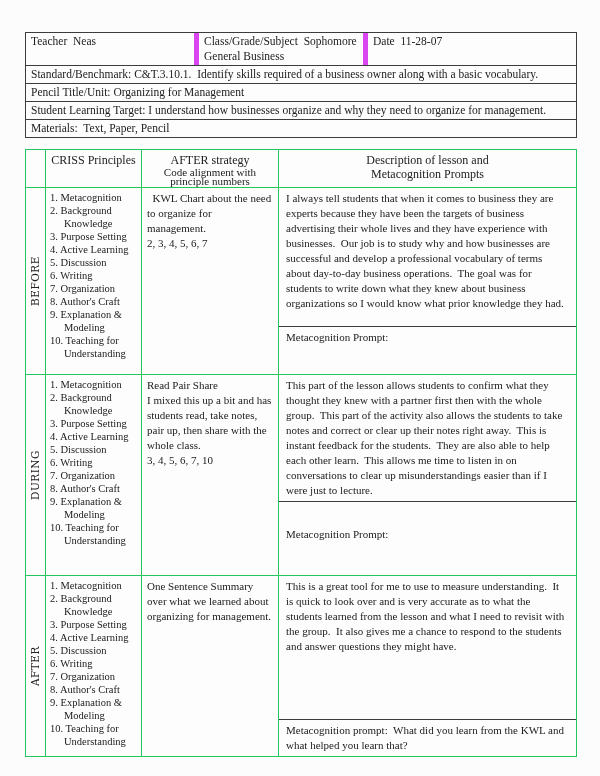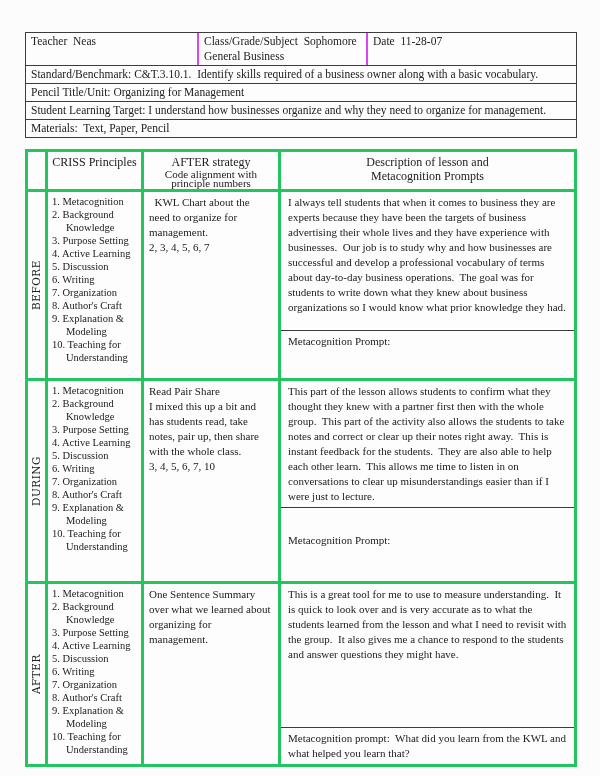--- a/index.html
+++ b/index.html
@@ -20,21 +20,21 @@
   
   .htable{
     border:1px solid #3c3c3c;
     font-size:11.5px;line-height:15px;
     background:#fdfdfd;
   }
   .hrow{display:flex;border-bottom:1px solid #3c3c3c;}
   .hrow:last-child{border-bottom:none;}
   .hcell{
     padding:1px 5px;
-    border-right:2px solid #d946ef;
+    border-right:5px solid #d946ef;
     white-space:pre-wrap;
     box-sizing:border-box;
   }
   .hcell:last-child{border-right:none;}
   .c1{width:173px;min-height:32px;}
   .c2{width:169px;min-height:32px;}
   .c3{flex:1;min-height:32px;}
   .single{flex:1;}
   .ca{width:258px;}
   .cm{flex:1;}
@@ -42,21 +42,21 @@
   
   .mtable{
     margin-top:11px;
     width:100%;
     border-collapse:collapse;
     table-layout:fixed;
     font-size:11px;line-height:15px;
     background:#fdfdfd;
   }
   .mtable th,.mtable td{
-    border:3px solid #22c55e;
+    border:1px solid #22c55e;
     vertical-align:top;
     padding:0;
   }
   .mtable th{
     font-weight:normal;
     font-size:12px;line-height:14px;
     text-align:center;
     padding:3px 2px 2px 2px;
   }
   .sub{font-size:11px;line-height:8.5px;margin-top:1px;}

